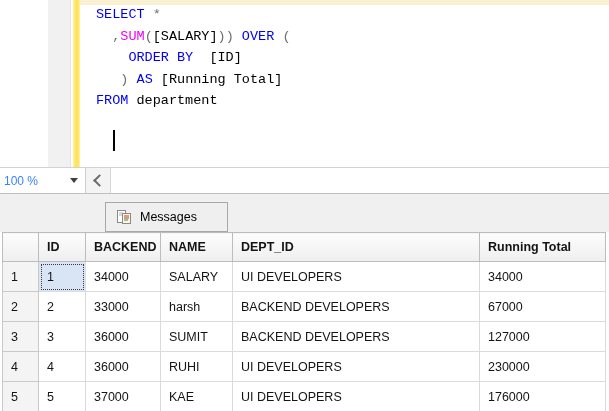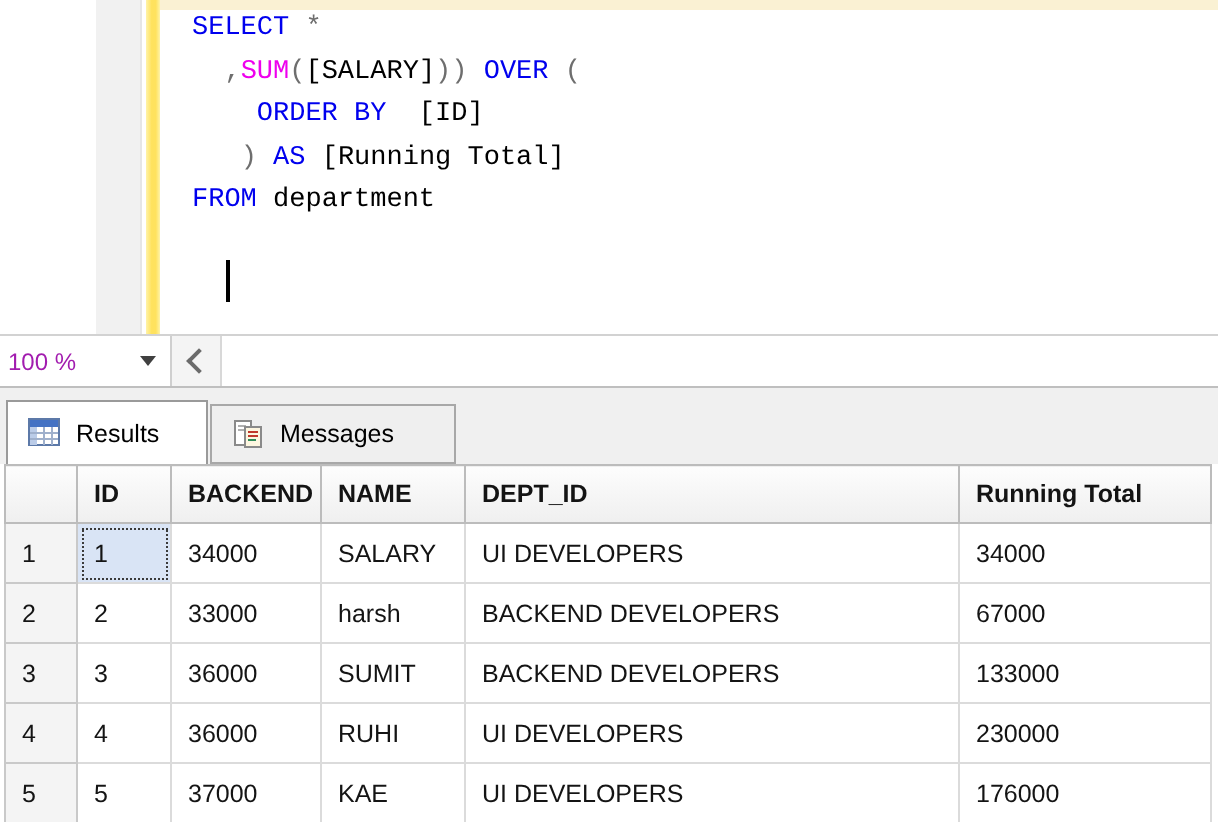--- a/index.html
+++ b/index.html
@@ -15,21 +15,21 @@
   .code{position:absolute;left:48px;top:4px;font-family:"Liberation Mono","DejaVu Sans Mono",monospace;
         font-size:13.5px;line-height:21.5px;white-space:pre;}
   .code-line{height:21.5px;}
   .caret{position:absolute;left:65px;top:130px;width:1.5px;height:21px;background:#000;}
 
   
   .zoombar{position:absolute;left:0;top:167px;width:609px;height:27px;box-sizing:border-box;
            background:#FAFAFA;border-top:1px solid #D2D2D2;border-bottom:1px solid #BFBFBF;display:flex;align-items:stretch;}
   .zoomcombo{width:86px;display:flex;align-items:center;background:#FFFFFF;border-right:1px solid #CFCFCF;
              padding-left:4px;box-sizing:border-box;}
-  .zoomtext{font-size:12px;color:#a21caf;}
+  .zoomtext{font-size:12px;color:#3b82f6;}
   .dd-arrow{margin-left:auto;margin-right:7px;width:0;height:0;border-left:4px solid transparent;
             border-right:4px solid transparent;border-top:5px solid #404040;}
   .scrollleft{width:24px;display:flex;align-items:center;justify-content:center;background:#F4F4F4;
               border-right:1px solid #D8D8D8;}
   .chev-left{width:7px;height:7px;border-left:2px solid #6B6B6B;border-bottom:2px solid #6B6B6B;
              transform:rotate(45deg);margin-left:3px;}
   .scrolltrack{flex:1;background:#FFFFFF;}
 
   
   .tabstrip{position:absolute;left:0;top:194px;width:609px;height:38px;background:#F0F0F0;}
@@ -68,32 +68,20 @@
       <span class="zoomtext">100 %</span>
       <span class="dd-arrow"></span>
     </div>
     <div class="scrollleft">
       <span class="chev-left"></span>
     </div>
     <div class="scrolltrack"></div>
   </div>
 
   <div class="tabstrip">
-    <div class="tab tab-results">
-      <svg width="16" height="15" viewBox="0 0 16 15">
-        <rect x="0.5" y="0.5" width="15" height="13" fill="#FFFFFF" stroke="#5C79A8"></rect>
-        <rect x="1" y="1" width="14" height="3.5" fill="#4472C4"></rect>
-        <rect x="1" y="4.5" width="3.5" height="9" fill="#BBCCE8"></rect>
-        <line x1="8" y1="4.5" x2="8" y2="13.5" stroke="#9FB0CC" stroke-width="1"></line>
-        <line x1="12" y1="4.5" x2="12" y2="13.5" stroke="#9FB0CC" stroke-width="1"></line>
-        <line x1="1" y1="7.5" x2="15" y2="7.5" stroke="#9FB0CC" stroke-width="1"></line>
-        <line x1="1" y1="10.5" x2="15" y2="10.5" stroke="#9FB0CC" stroke-width="1"></line>
-      </svg>
-      <span>Results</span>
-    </div>
     <div class="tab tab-messages">
       <svg width="16" height="16" viewBox="0 0 16 16">
         <rect x="1.5" y="1.5" width="8" height="12" fill="#FFFFFF" stroke="#8A8A8A"></rect>
         <line x1="3" y1="4" x2="7" y2="4" stroke="#B0B0B0" stroke-width="1"></line>
         <line x1="3" y1="6" x2="7" y2="6" stroke="#B0B0B0" stroke-width="1"></line>
         <rect x="6.5" y="4.5" width="8" height="10" fill="#FDF6E0" stroke="#8A8A8A"></rect>
         <line x1="8" y1="7" x2="13" y2="7" stroke="#C0392B" stroke-width="1"></line>
         <line x1="8" y1="9" x2="13" y2="9" stroke="#C0392B" stroke-width="1"></line>
         <line x1="8" y1="11" x2="12" y2="11" stroke="#2E8B57" stroke-width="1"></line>
       </svg>
@@ -136,21 +124,21 @@
           <td>harsh</td>
           <td>BACKEND DEVELOPERS</td>
           <td>67000</td>
         </tr>
         <tr>
           <th>3</th>
           <td>3</td>
           <td>36000</td>
           <td>SUMIT</td>
           <td>BACKEND DEVELOPERS</td>
-          <td>133000</td>
+          <td>127000</td>
         </tr>
         <tr>
           <th>4</th>
           <td>4</td>
           <td>36000</td>
           <td>RUHI</td>
           <td>UI DEVELOPERS</td>
           <td>230000</td>
         </tr>
         <tr>

